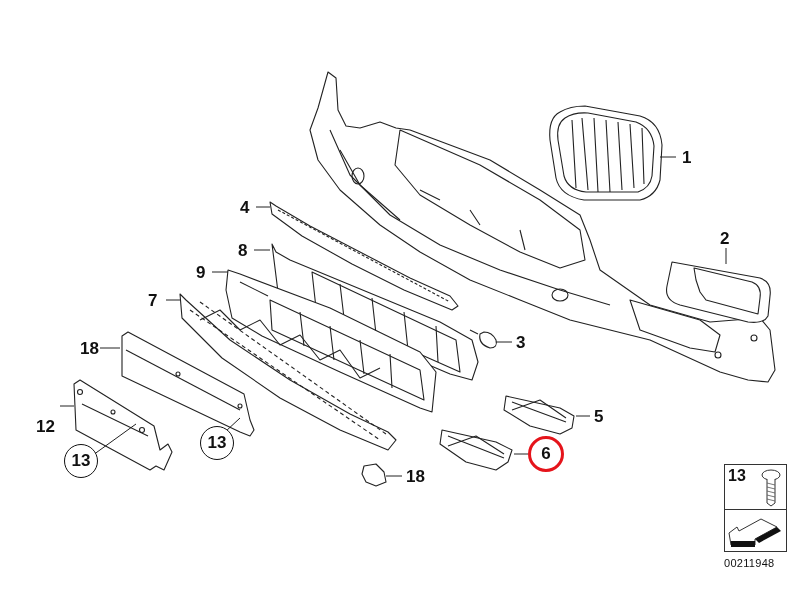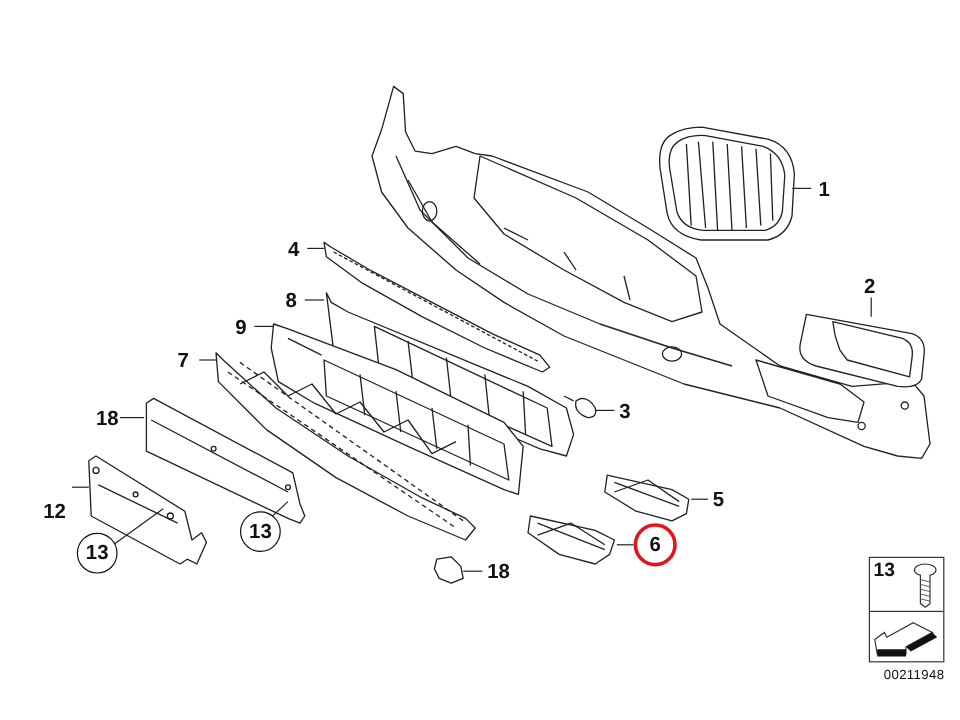--- a/index.html
+++ b/index.html
@@ -11,21 +11,21 @@
     .circle-callout { position: absolute; width: 34px; height: 34px; border: 1.5px solid #111;
                       border-radius: 50%; display: flex; align-items: center; justify-content: center;
                       font-weight: bold; font-size: 17px; color: #111; background: #fff; box-sizing: border-box; }
     .highlight { position: absolute; width: 36px; height: 36px; border: 3px solid #e5141b;
                  border-radius: 50%; display: flex; align-items: center; justify-content: center;
                  font-weight: bold; font-size: 17px; color: #111; background: #fff; box-sizing: border-box; }
     .legend-box { position: absolute; left: 724px; top: 464px; width: 63px; height: 88px;
                   border: 1.2px solid #333; box-sizing: border-box; background: #fff; }
     .legend-divider { position: absolute; left: 0; right: 0; top: 44px; border-top: 1.2px solid #333; }
     .legend-num { position: absolute; left: 3px; top: 2px; font-weight: bold; font-size: 16px; color: #111; }
-    .diagram-id { position: absolute; left: 724px; top: 557px; width: 63px; text-align: right;
+    .diagram-id { position: absolute; left: 724px; top: 557px; width: 63px; text-align: left;
                   font-size: 11px; color: #111; letter-spacing: 0.3px; }
   </style>
 </head>
 <body>
 
 <svg id="diagram" viewBox="0 0 800 600" xmlns="http://www.w3.org/2000/svg">
   <g fill="none" stroke="#222" stroke-width="1.1" stroke-linejoin="round">
 
     <g>
       <path d="M318 108 L328 72 L336 78 L338 110 L346 126 L360 128 L380 122 L396 128 L410 130 L490 160 L540 190 L580 215 L590 240 L600 270 L650 305 L710 322 L760 318 L770 330 L775 370 L768 382 L748 380 L720 372 L650 340 L610 330 L570 320 L520 300 L470 280 L420 252 L380 225 L340 190 L318 160 L310 130 Z" fill="#fff"></path>

